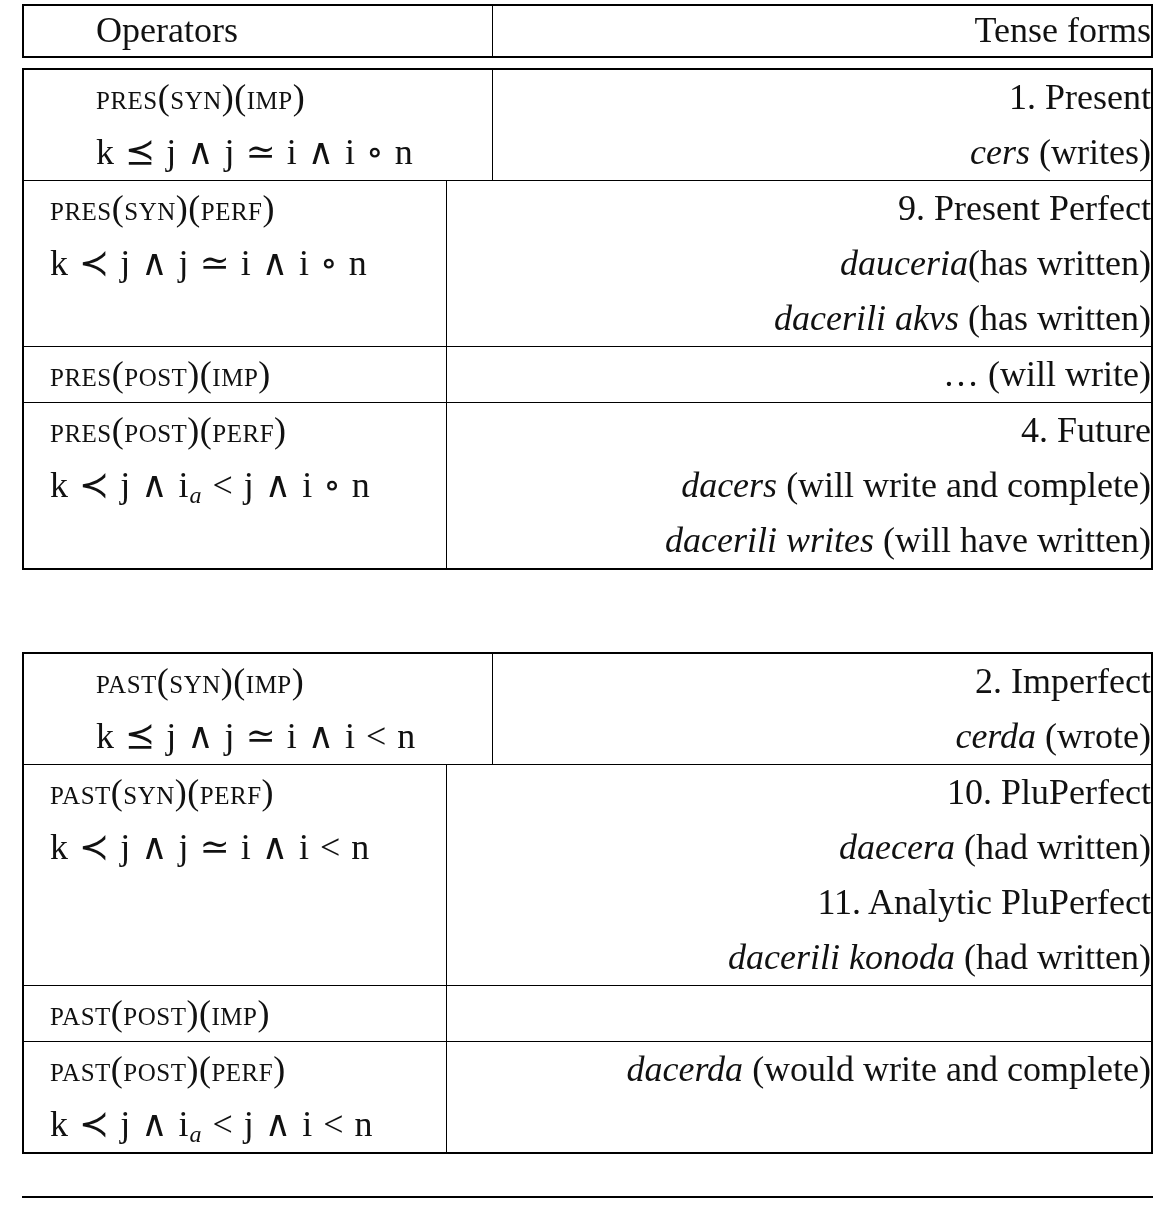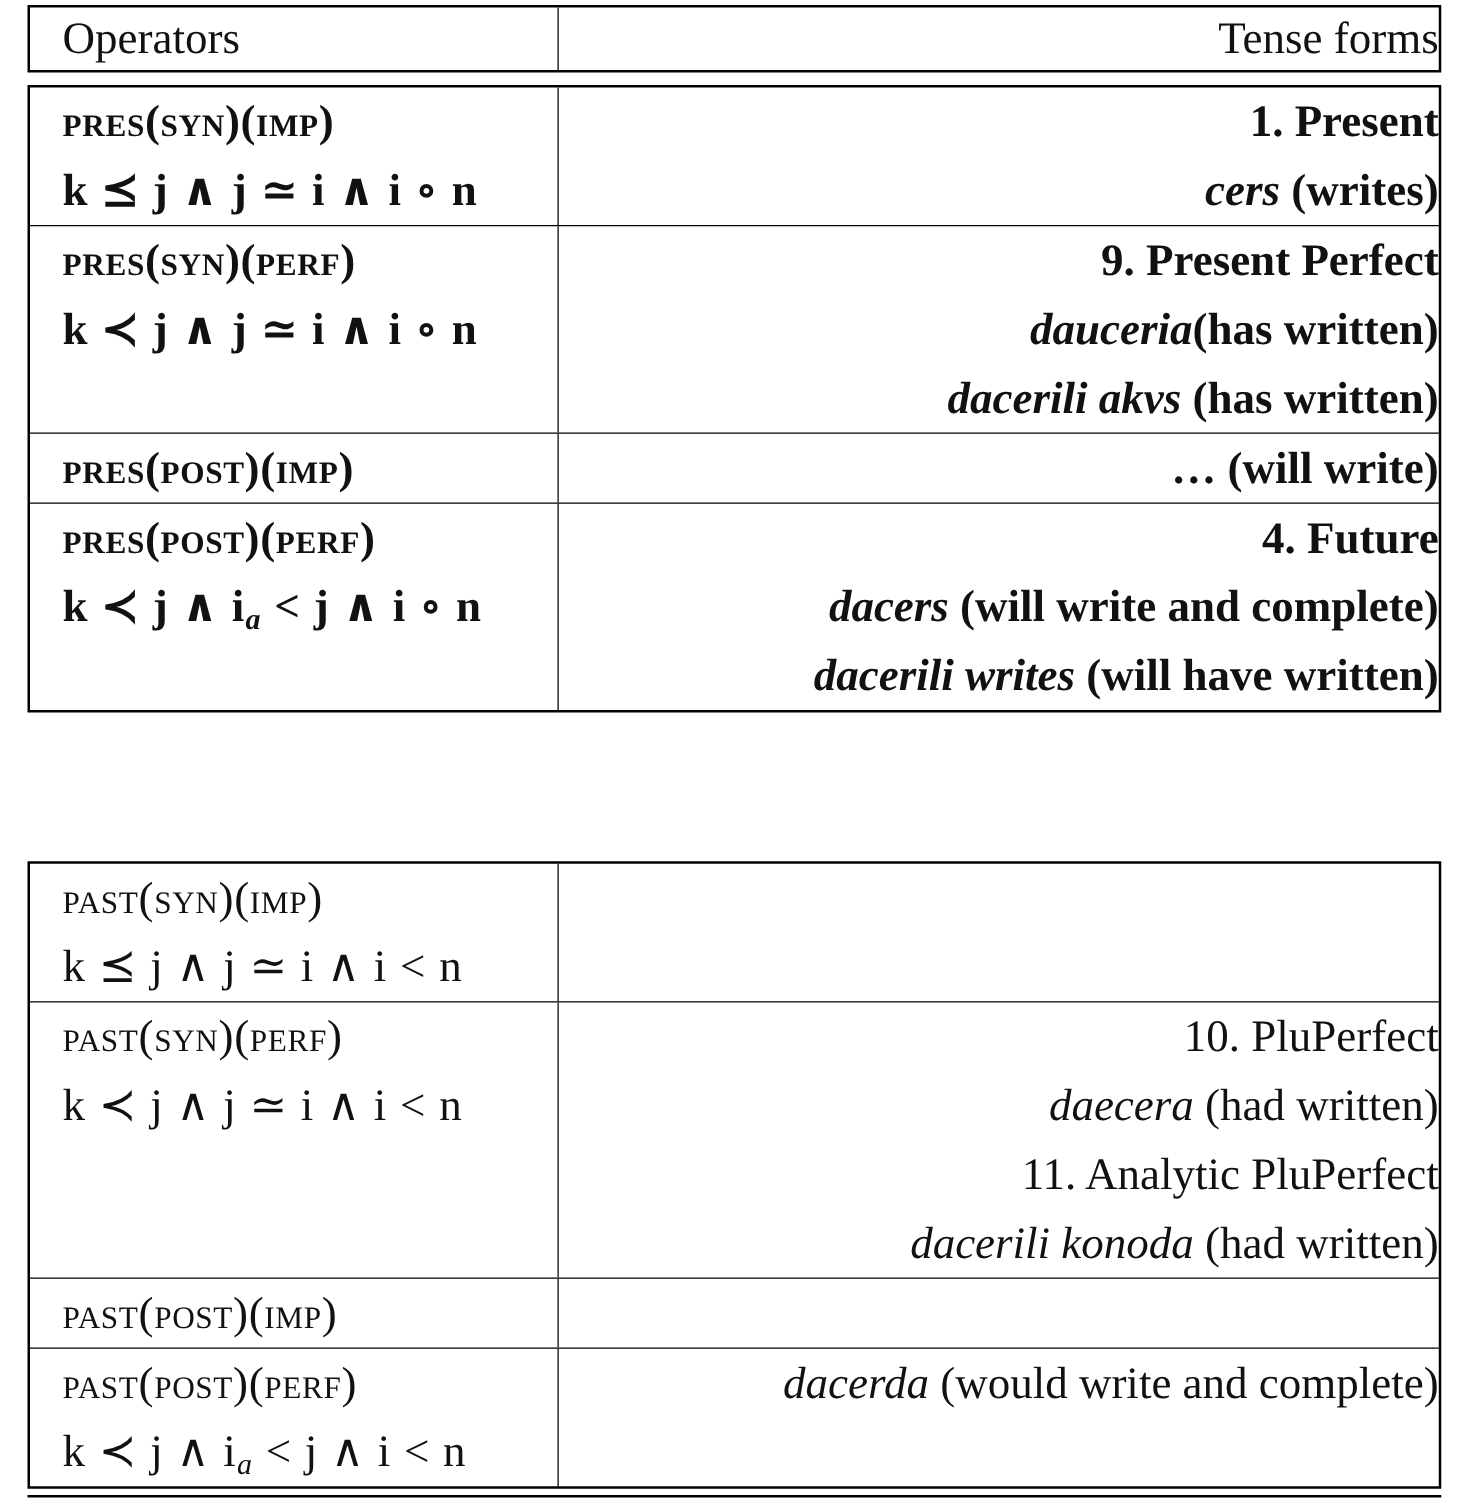--- a/index.html
+++ b/index.html
@@ -1,20 +1,20 @@
 <!DOCTYPE html>
 <html><head>
 <meta charset="utf-8">
 <style>
   html, body { margin: 0; padding: 0; background: #ffffff; }
   body { width: 1169px; height: 1205px; position: relative; overflow: hidden;
          font-family: "DejaVu Serif", "Liberation Serif", serif; color: #111; }
   .box { position: absolute; left: 22px; width: 1131px; border: 2px solid #000; box-sizing: border-box; }
   .row { display: flex; border-top: 1px solid #000; }
-  .row:first-child { border-top: none; }
+  .row:first-child { border-top: none; padding-left: 46px; }
   .c1 { width: 423px; border-right: 1px solid #000; box-sizing: border-box; padding-left: 26px; }
   .c2 { flex: 1; padding-left: 28px; text-align: right; }
   .line { height: 55px; line-height: 55px; font-size: 36px; white-space: nowrap;
           font-family: "Liberation Serif", "DejaVu Serif", serif; }
   .hdr .line { height: 50px; line-height: 48px; }
   .sc { font-variant: small-caps; text-transform: lowercase; font-size: 36px; letter-spacing: 0.5px; }
   .it { font-style: italic; }
   .math { letter-spacing: 1px; }
   .math sub { font-size: 24px; font-style: italic; vertical-align: -6px; }
   .bottom-rule { position: absolute; left: 22px; width: 1131px; top: 1196px; border-top: 2px solid #000; }
@@ -26,21 +26,21 @@
   <div class="row">
     <div class="c1">
         <div class="line">Operators</div>
       </div>
     <div class="c2">
         <div class="line">Tense forms</div>
       </div>
   </div>
 </div>
 
-<div class="box" style="top:68px;font-weight:bold;">
+<div class="box" style="top:68px;">
   <div class="row">
     <div class="c1">
       <div class="line sc">PRES(SYN)(IMP)</div>
       <div class="line math">k ⪯ j ∧ j ≃ i ∧ i ∘ n</div>
     </div>
     <div class="c2">
       <div class="line">1. Present</div>
       <div class="line"><span class="it">cers</span><span> (writes)</span></div>
     </div>
   </div>
@@ -69,25 +69,29 @@
       <div class="line math"><span>k ≺ j ∧ i</span><sub>a</sub><span> &lt; j ∧ i ∘ n</span></div>
     </div>
     <div class="c2">
       <div class="line">4. Future</div>
       <div class="line"><span class="it">dacers</span><span> (will write and complete)</span></div>
       <div class="line"><span class="it">dacerili writes</span><span> (will have written)</span></div>
     </div>
   </div>
 </div>
 
-<div class="box" style="top:689px;">
+<div class="box" style="top:652px;">
   <div class="row">
     <div class="c1">
       <div class="line sc">PAST(SYN)(IMP)</div>
       <div class="line math">k ⪯ j ∧ j ≃ i ∧ i &lt; n</div>
+    </div>
+    <div class="c2">
+      <div class="line">2. Imperfect</div>
+      <div class="line"><span class="it">cerda</span><span> (wrote)</span></div>
     </div>
   </div>
   <div class="row">
     <div class="c1">
       <div class="line sc">PAST(SYN)(PERF)</div>
       <div class="line math">k ≺ j ∧ j ≃ i ∧ i &lt; n</div>
     </div>
     <div class="c2">
       <div class="line">10. PluPerfect</div>
       <div class="line"><span class="it">daecera</span><span> (had written)</span></div>

